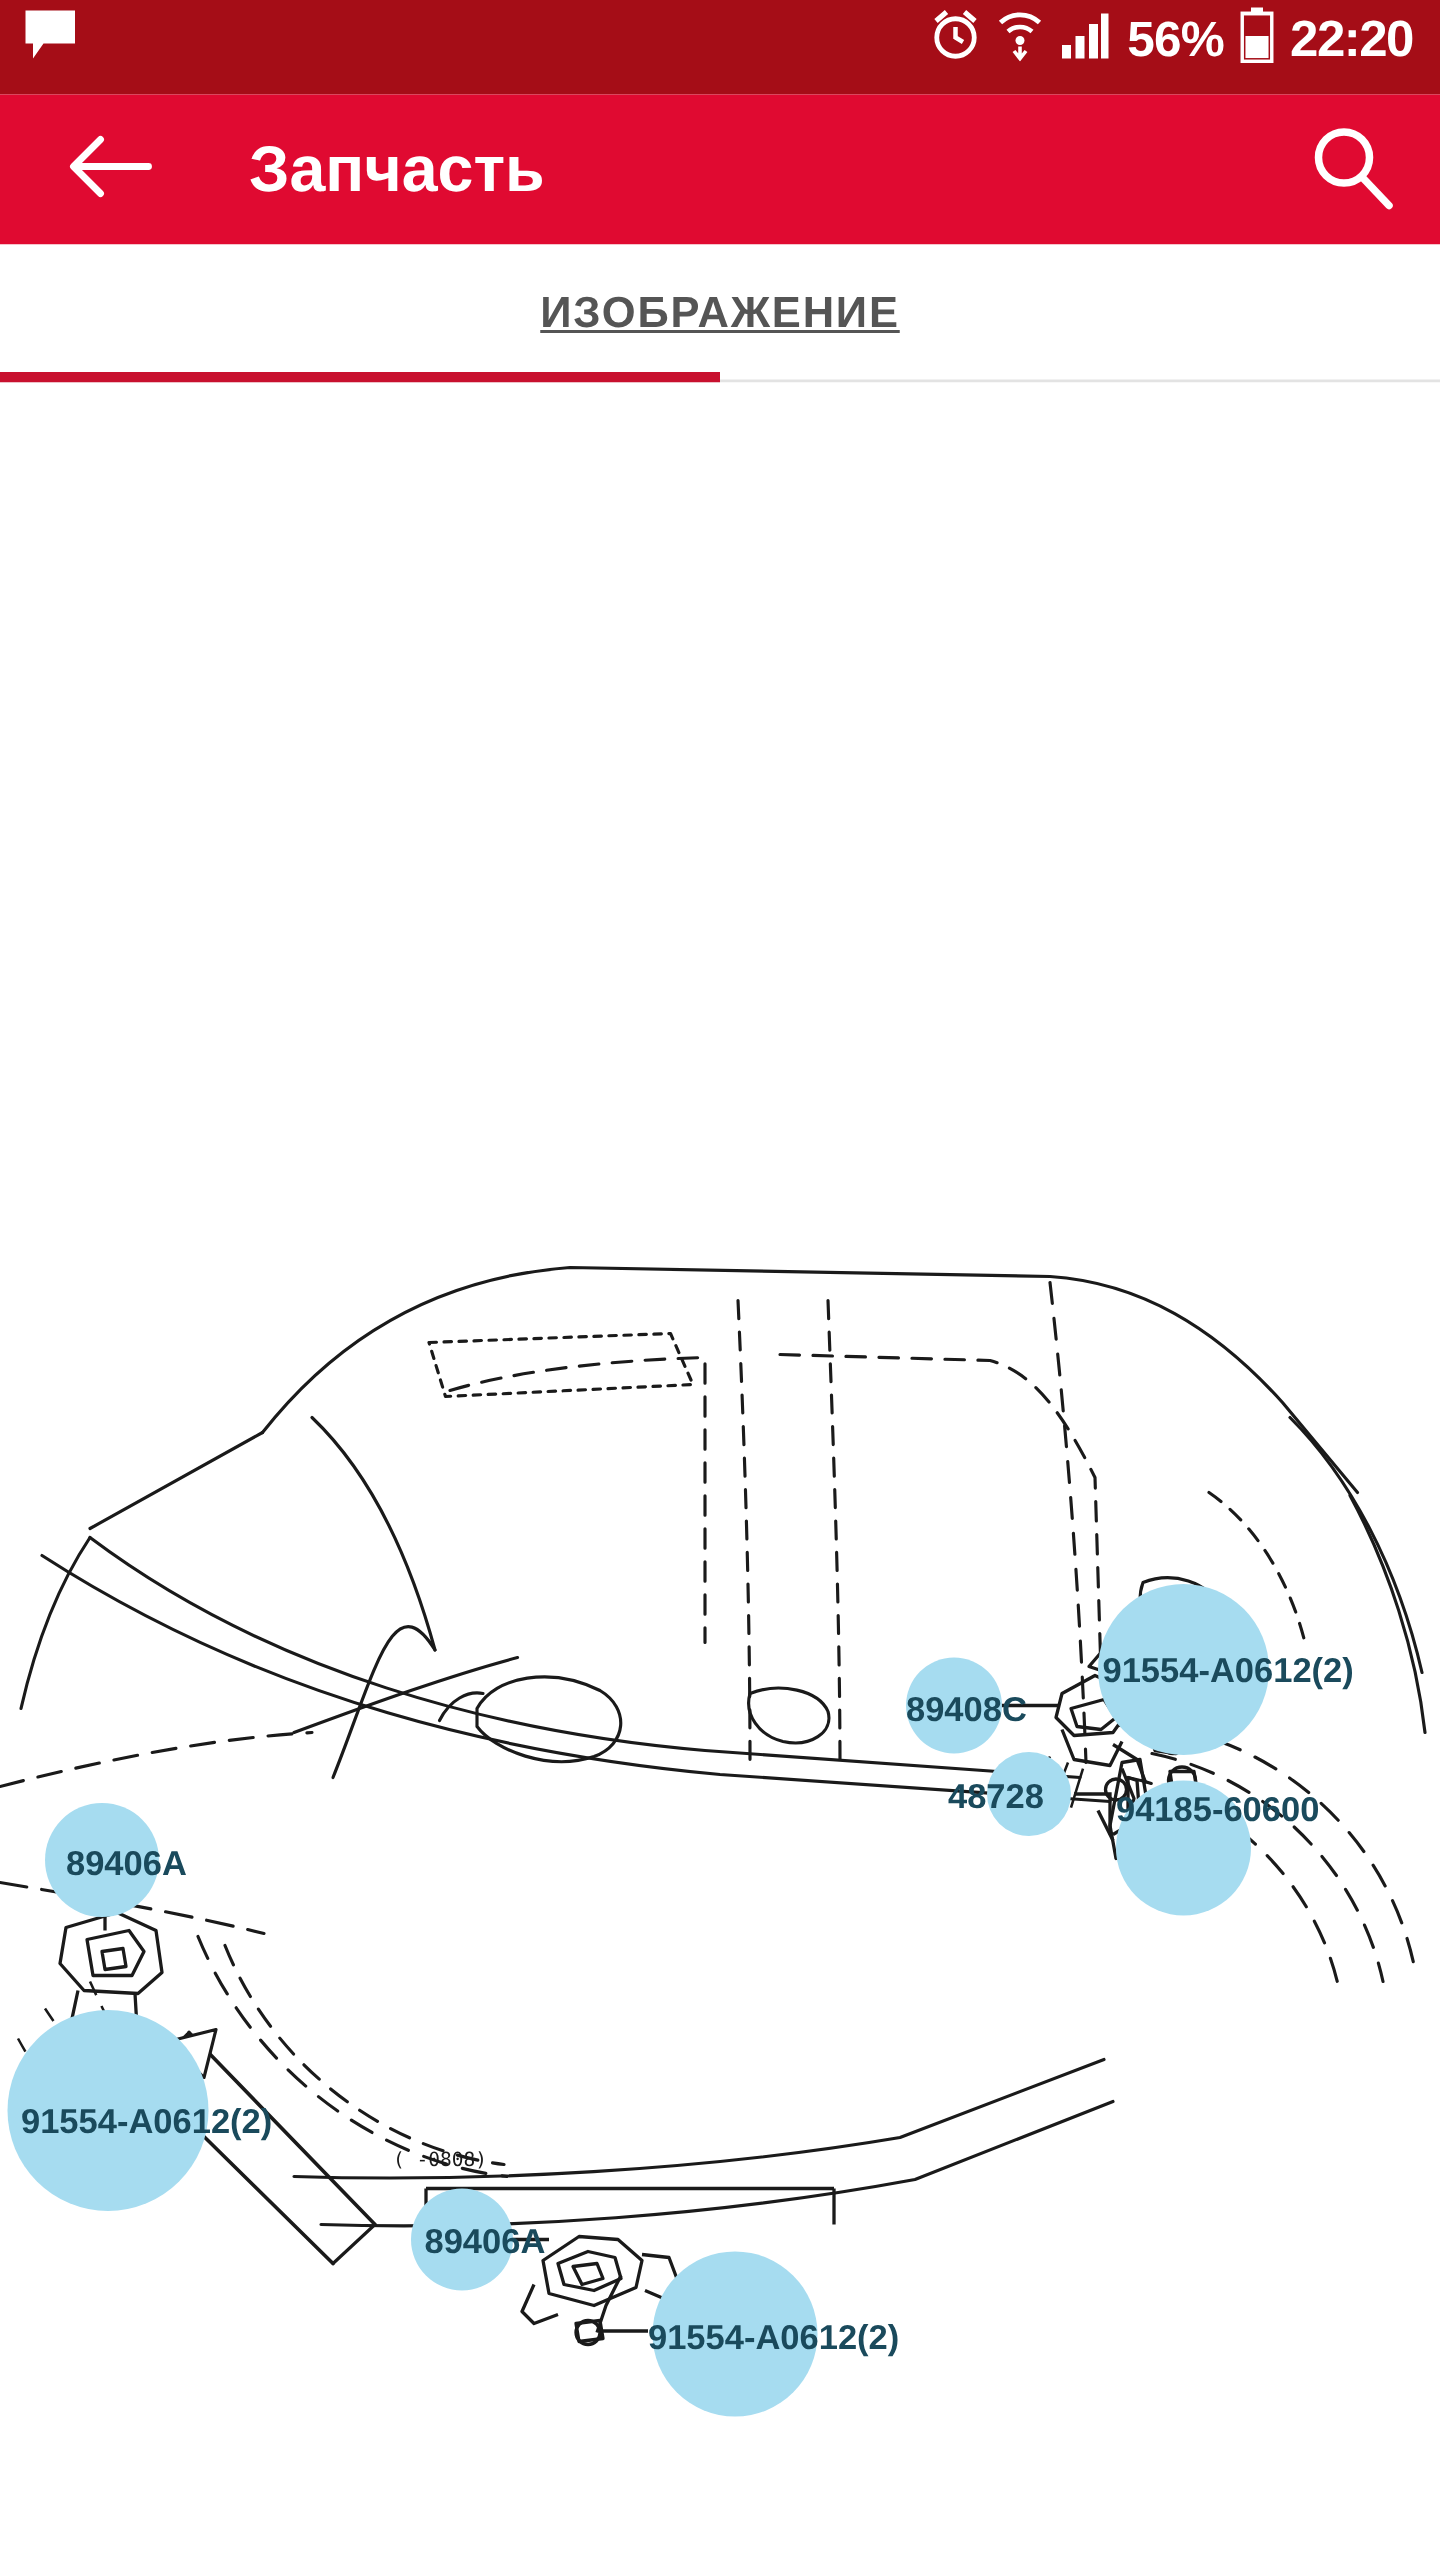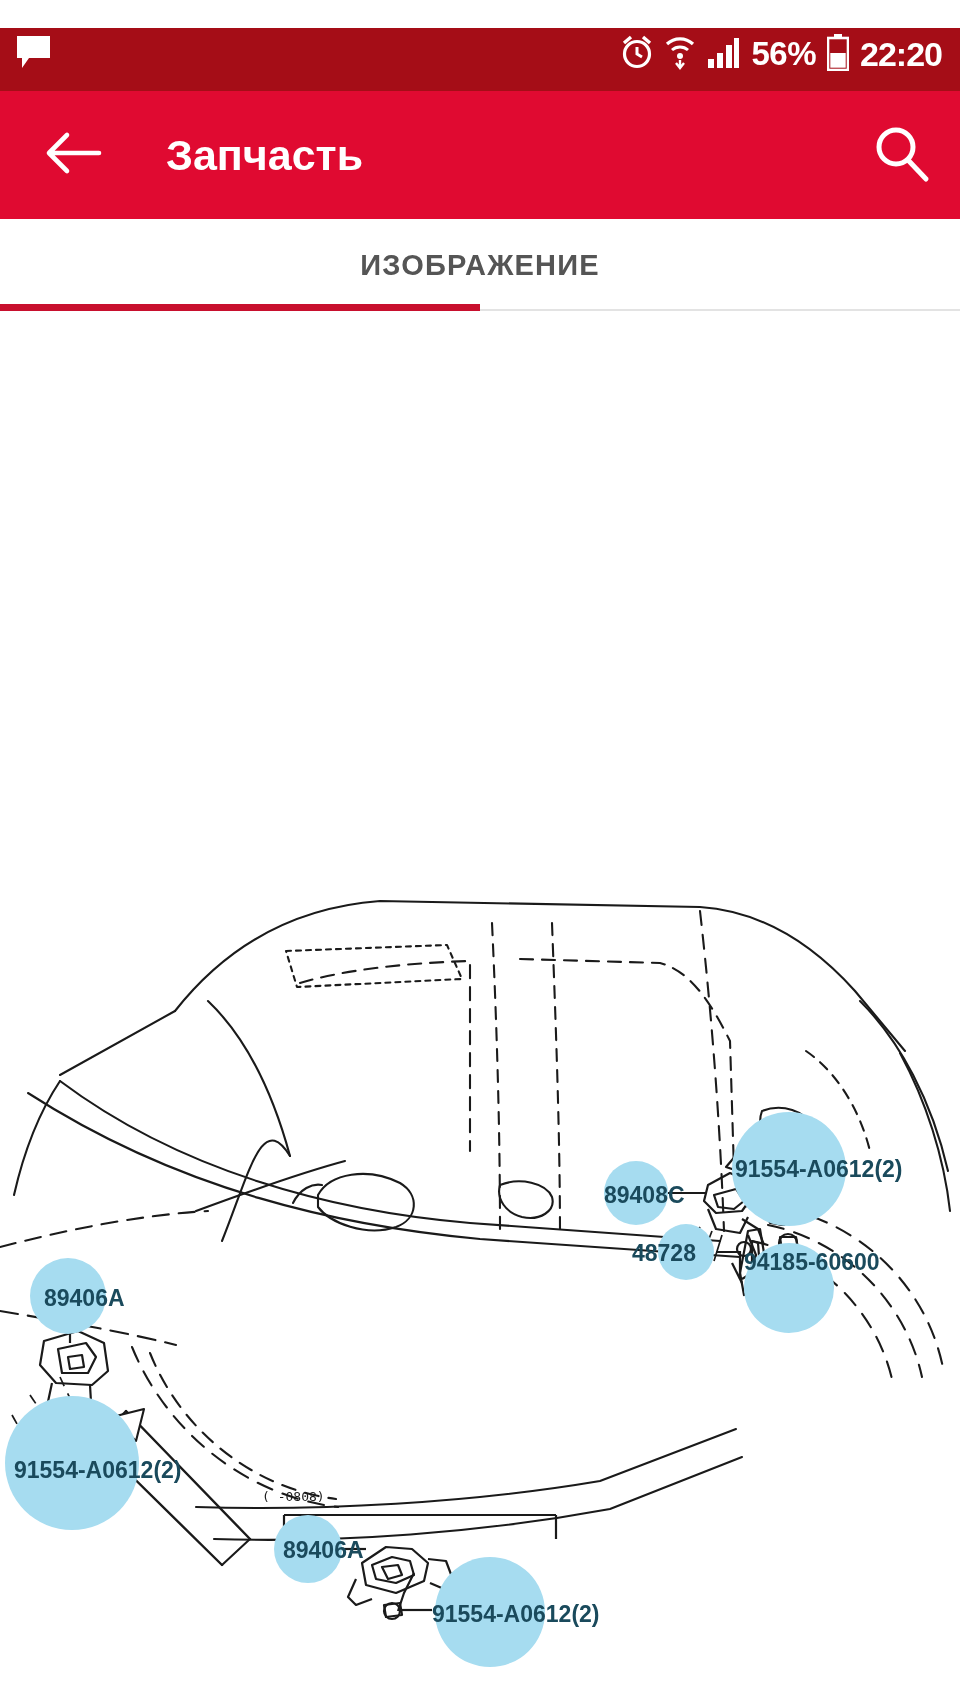--- a/index.html
+++ b/index.html
@@ -19,21 +19,20 @@
   }
 
   
   .statusbar {
     position: relative;
     height: 63px;
     background: #a50d17;
     display: flex;
     align-items: center;
     padding: 0 18px 12px 14px;
-    margin-top: 28px;
   }
   .statusbar .left { display: flex; align-items: center; gap: 10px; }
   .statusbar .spacer { flex: 1 1 auto; }
   .statusbar .right {
     display: flex;
     align-items: center;
     gap: 11px;
     color: #ffffff;
   }
   .sb-text {
@@ -41,21 +40,21 @@
     font-size: 33px;
     font-weight: bold;
     letter-spacing: -0.5px;
     line-height: 1;
   }
   .sb-clock { font-size: 34px; font-weight: bold; letter-spacing: -1px; }
 
   
   .appbar {
     position: relative;
-    height: 128px;
+    height: 100px;
     background: #e00a31;
     display: flex;
     align-items: center;
     padding: 0 26px 0 40px;
   }
   .appbar .title {
     color: #ffffff;
     font-size: 43px;
     font-weight: bold;
     margin-left: 60px;
@@ -86,21 +85,21 @@
     justify-content: center;
     position: relative;
     cursor: pointer;
   }
   .tab .tab-label {
     font-size: 29px;
     font-weight: bold;
     letter-spacing: 1.2px;
     color: #777777;
   }
-  .tab.active .tab-label { color: #555555; }
+  .tab.active .tab-label { color: #555555; text-decoration: underline; }
   .tab-underline {
     position: absolute;
     bottom: 0;
     left: 0;
     height: 7px;
     width: 50%;
     background: #c8102e;
   }
   .tabs-divider {
     position: absolute;

